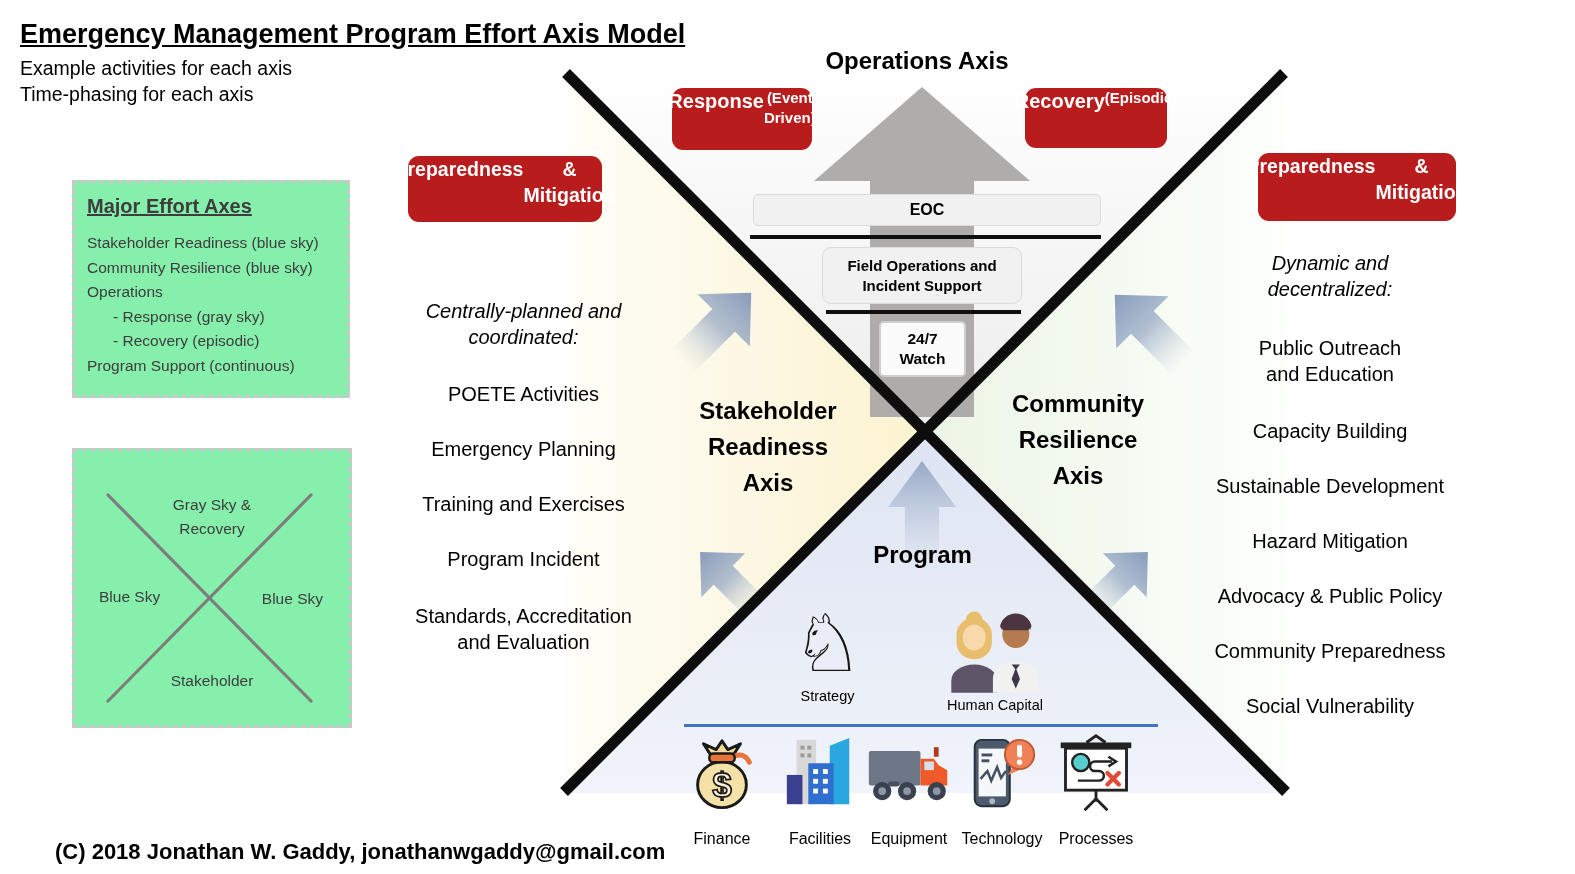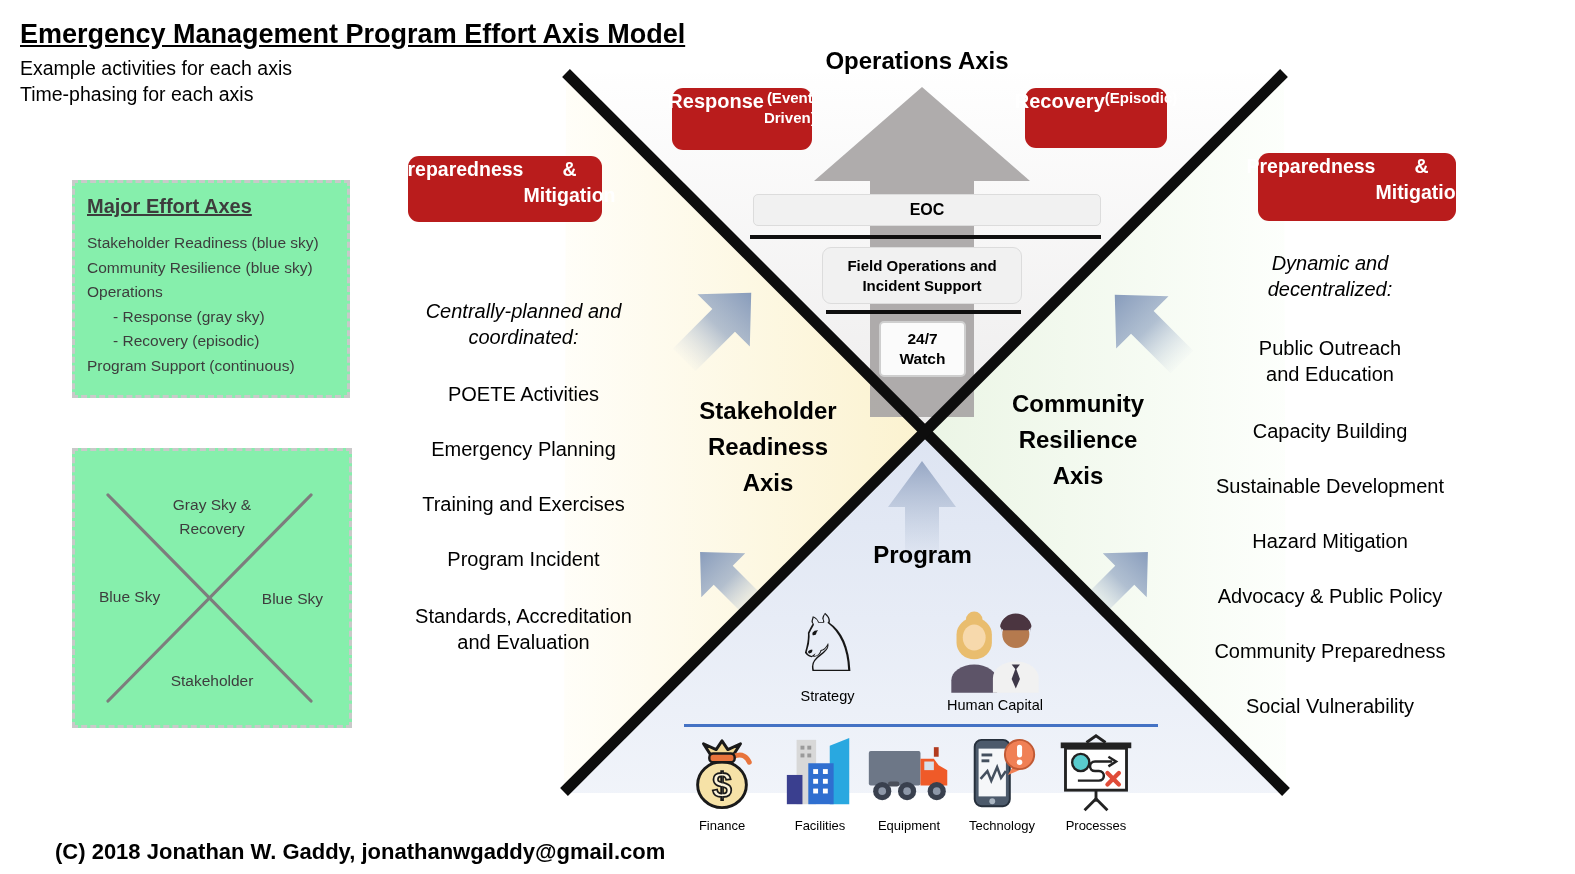--- a/index.html
+++ b/index.html
@@ -90,21 +90,21 @@
   
   .pillar { position:absolute; text-align:center; z-index:4; }
   .pillar .plabel { font-size:14.5px; }
   .pillar-strategy { left:780px; top:600px; width:95px; }
   .knight { font-family:"DejaVu Sans",sans-serif; font-size:80px; line-height:88px; color:#161616; }
   .pillar-human { left:930px; top:607px; width:130px; }
   .divider-blue { left:684px; top:714px; width:474px; height:3px; background:#4472c4; z-index:4; }
 
   
   .res { position:absolute; top:734px; width:96px; text-align:center; z-index:4; }
-  .res .rlabel { font-size:13px; margin-top:2px; }
+  .res .rlabel { font-size:16px; margin-top:14px; }
   .res-finance    { left:674px; }
   .res-facilities { left:772px; }
   .res-equipment  { left:861px; }
   .res-technology { left:954px; }
   .res-processes  { left:1048px; }
 
   .copyright { left:55px; top:829px; font-size:22px; font-weight:bold; }
 </style>
 </head>
 <body>

